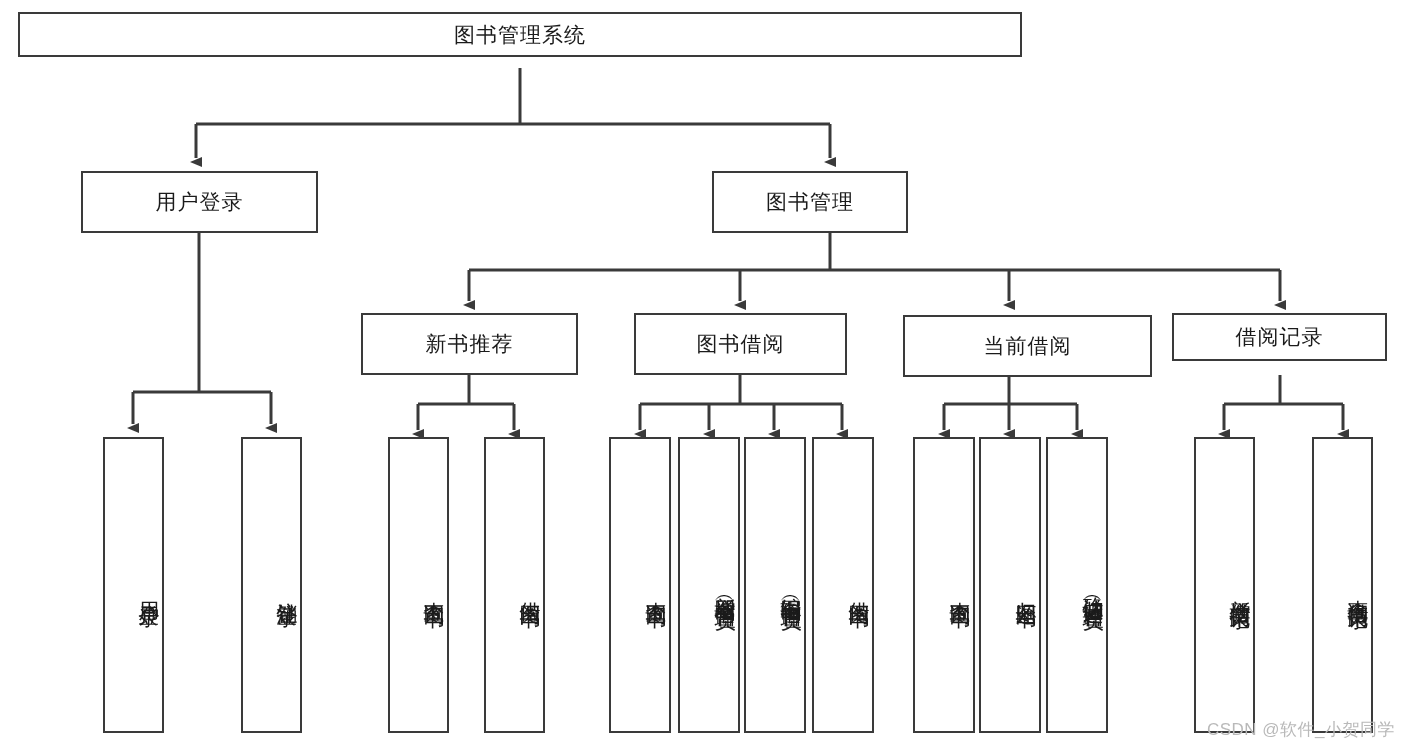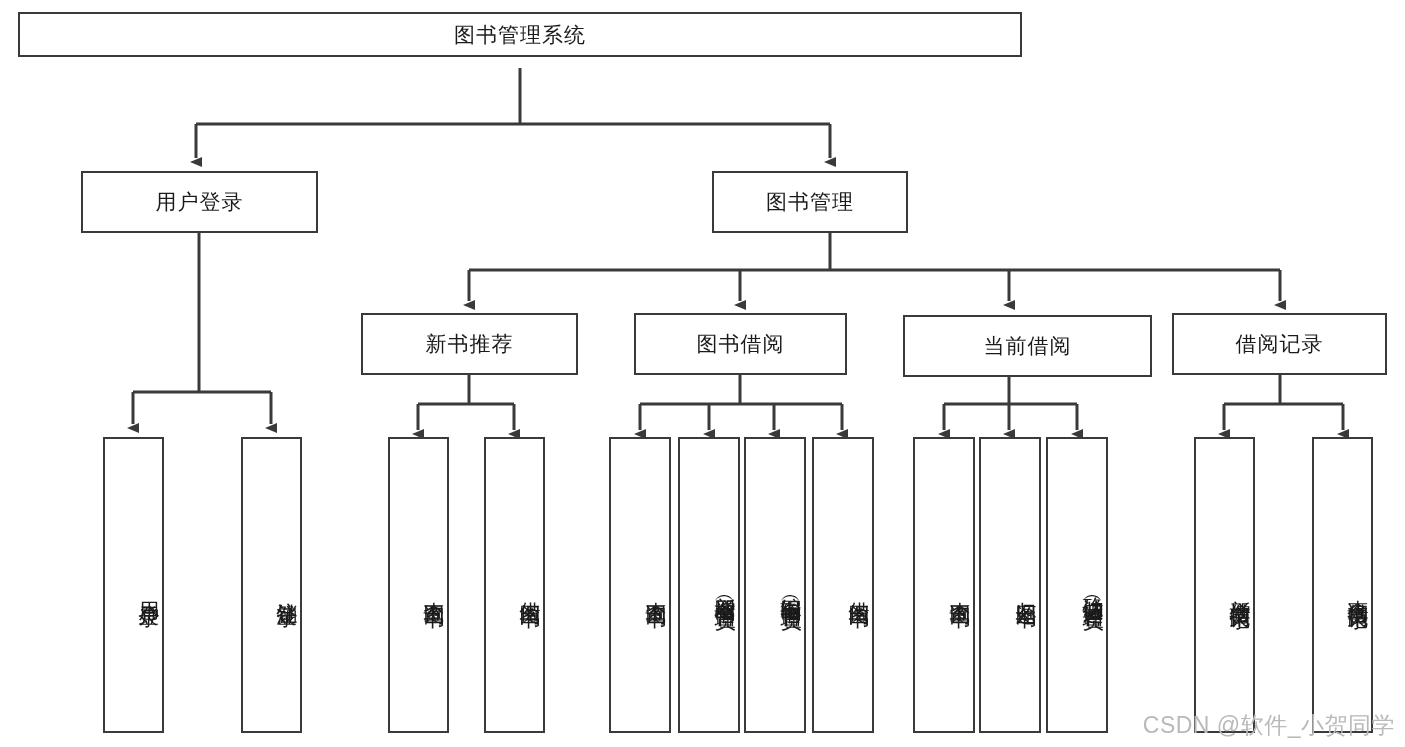--- a/index.html
+++ b/index.html
@@ -52,21 +52,21 @@
     justify-content: center;
   }
   .node .label {
     display: block;
     text-align: center;
   }
   #watermark {
     position: absolute;
     right: 10px;
     bottom: 6px;
-    font-size: 23px;
+    font-size: 17px;
     color: #b9b9b9;
     letter-spacing: 0.5px;
     z-index: 5;
     white-space: nowrap;
   }
 </style>
 </head>
 <body>
 
 <div id="diagram-root">
@@ -134,21 +134,21 @@
 
   <div class="node horizontal" style="left:361px; top:313px; width:217px; height:62px;">
     <span class="label">新书推荐</span>
   </div>
   <div class="node horizontal" style="left:634px; top:313px; width:213px; height:62px;">
     <span class="label">图书借阅</span>
   </div>
   <div class="node horizontal" style="left:903px; top:315px; width:249px; height:62px;">
     <span class="label">当前借阅</span>
   </div>
-  <div class="node horizontal" style="left:1172px; top:313px; width:215px; height:62px;">
+  <div class="node horizontal" style="left:1172px; top:313px; width:215px; height:48px;">
     <span class="label">借阅记录</span>
   </div>
 
   <div class="node vertical" style="left:103px; top:437px; width:61px; height:296px;">
     <span class="label">用户登录</span>
   </div>
   <div class="node vertical" style="left:241px; top:437px; width:61px; height:296px;">
     <span class="label">注销登录</span>
   </div>
 

